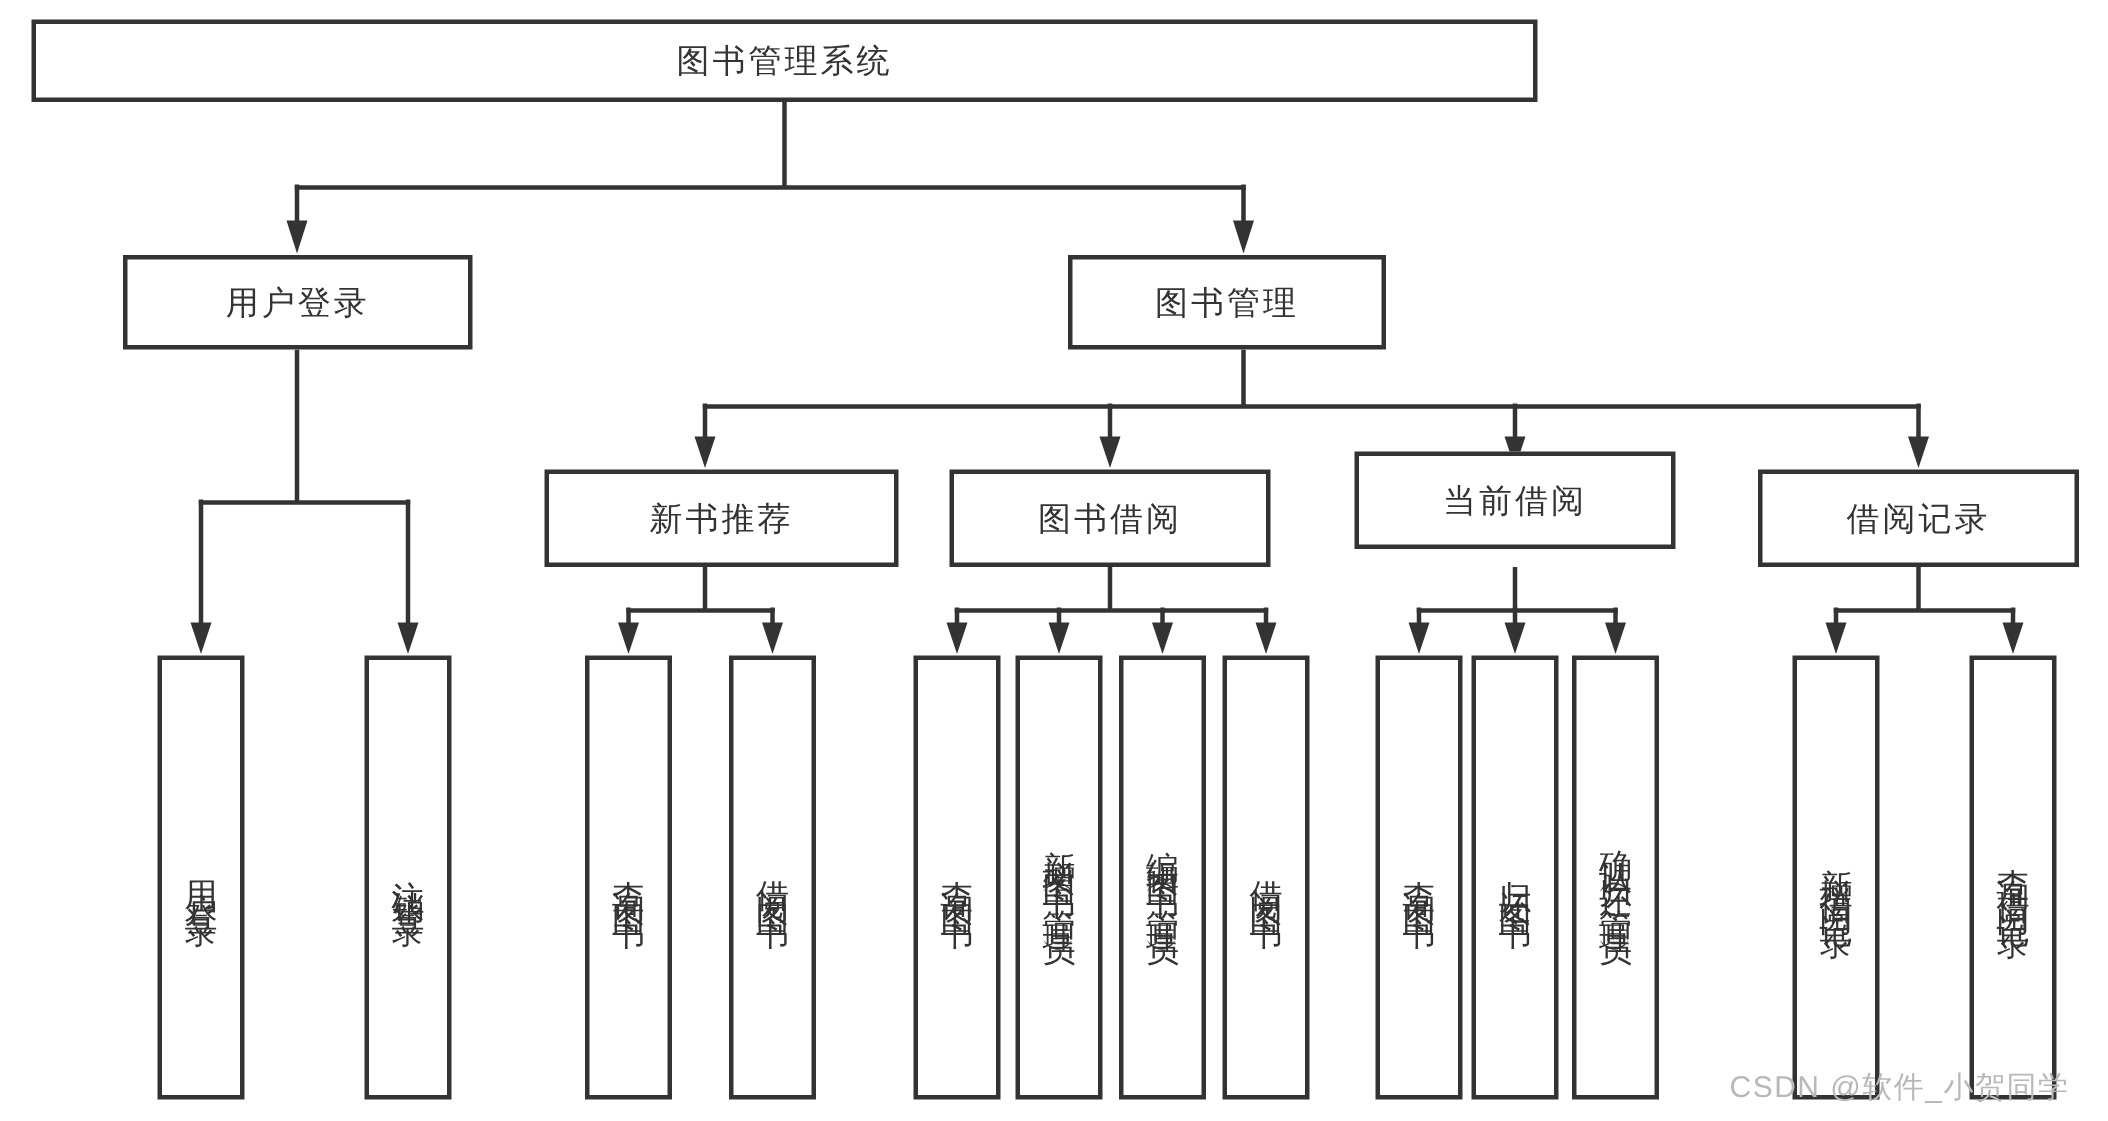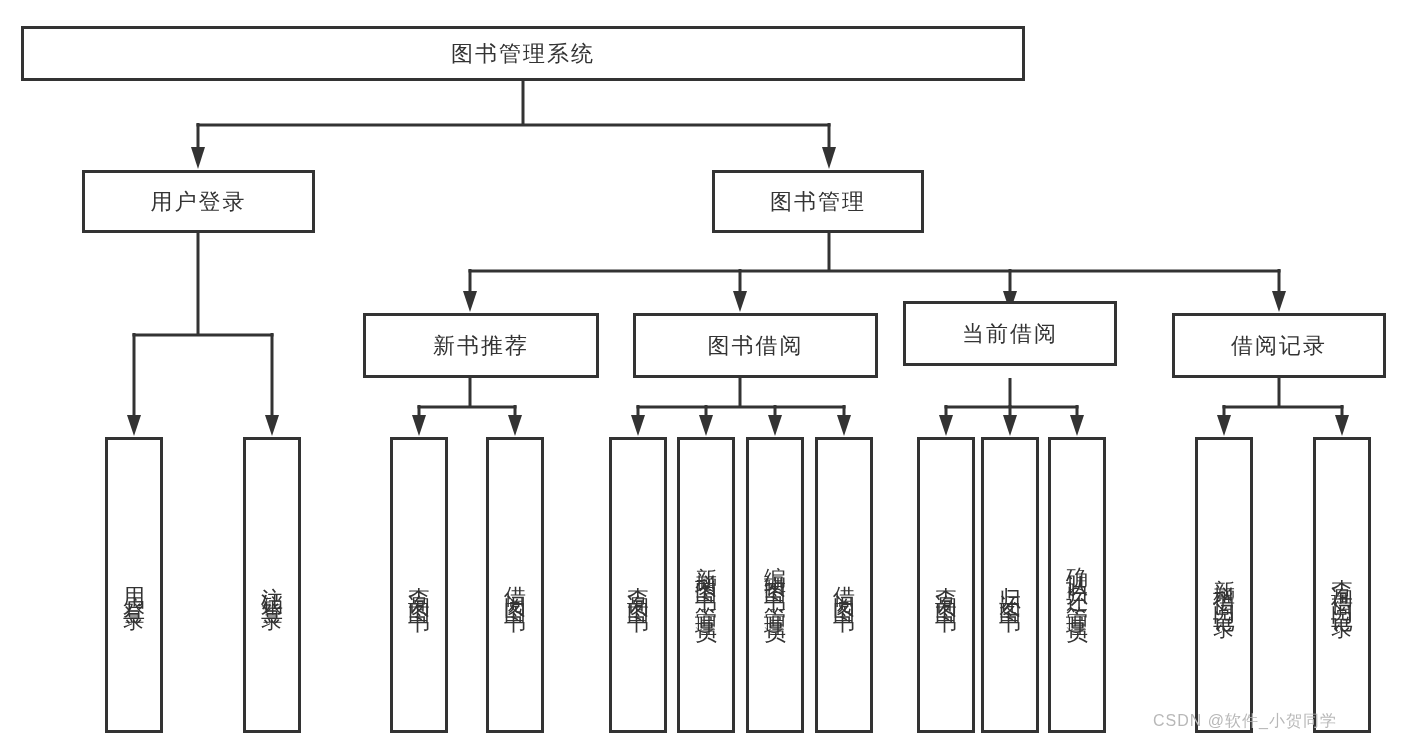--- a/index.html
+++ b/index.html
@@ -37,21 +37,21 @@
   .vbox .vtext {
     writing-mode: vertical-rl;
     text-orientation: mixed;
     font-size: 22px; color: #333333;
     letter-spacing: 8px; line-height: 1;
     white-space: nowrap;
   }
   .watermark {
     position: absolute;
     left: 1153px; top: 711px;
-    font-size: 16px; color: #b8b8b8;
+    font-size: 20px; color: #b8b8b8;
     letter-spacing: 1px;
     z-index: 3;
     white-space: nowrap;
   }
 </style>
 </head>
 <body>
 
 <svg id="connectors" xmlns="http://www.w3.org/2000/svg" viewBox="0 0 1405 747">
 
@@ -122,35 +122,35 @@
   <g>
     <line x1="1279" y1="378" x2="1279" y2="408"></line>
     <line x1="1222.5" y1="407" x2="1343.5" y2="407"></line>
     <line x1="1224" y1="405" x2="1224" y2="416"></line>
     <polygon points="1217,415 1231,415 1224,436"></polygon>
     <line x1="1342" y1="405" x2="1342" y2="416"></line>
     <polygon points="1335,415 1349,415 1342,436"></polygon>
   </g>
 </svg>
 
-<div class="hbox" style="left:21px; top:13px; width:1004px; height:55px;margin-top:13px;">
+<div class="hbox" style="left:21px; top:13px; width:1004px; height:55px;">
   <span>图书管理系统</span>
 </div>
 
 <div class="hbox" style="left:82px; top:170px; width:233px; height:63px;">
   <span>用户登录</span>
 </div>
 <div class="hbox" style="left:712px; top:170px; width:212px; height:63px;align-items:center;">
   <span>图书管理</span>
 </div>
 
 <div class="hbox" style="left:363px; top:313px; width:236px; height:65px;">
   <span>新书推荐</span>
 </div>
-<div class="hbox" style="left:633px; top:313px; width:245px; height:65px;">
+<div class="hbox" style="left:633px; top:313px; width:214px; height:65px;">
   <span>图书借阅</span>
 </div>
 <div class="hbox" style="left:903px; top:301px; width:214px; height:65px;">
   <span>当前借阅</span>
 </div>
 <div class="hbox" style="left:1172px; top:313px; width:214px; height:65px;">
   <span>借阅记录</span>
 </div>
 
 <div class="vbox" style="left:105px;">

